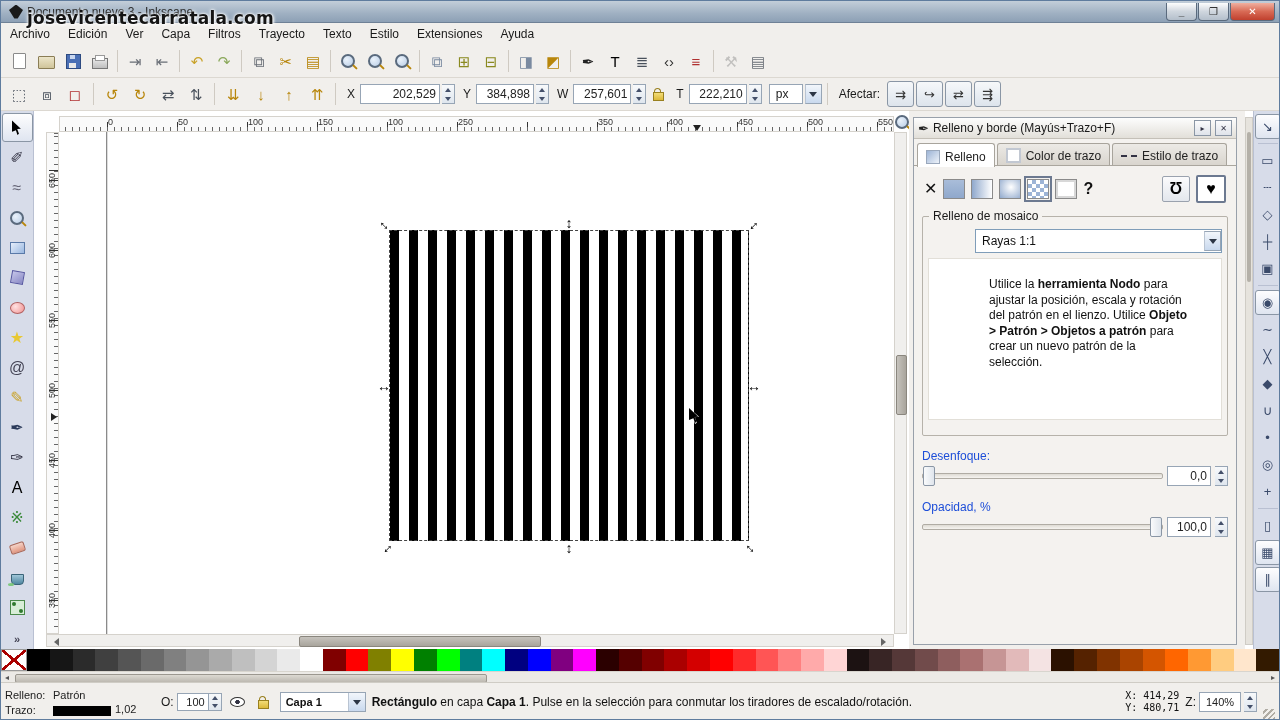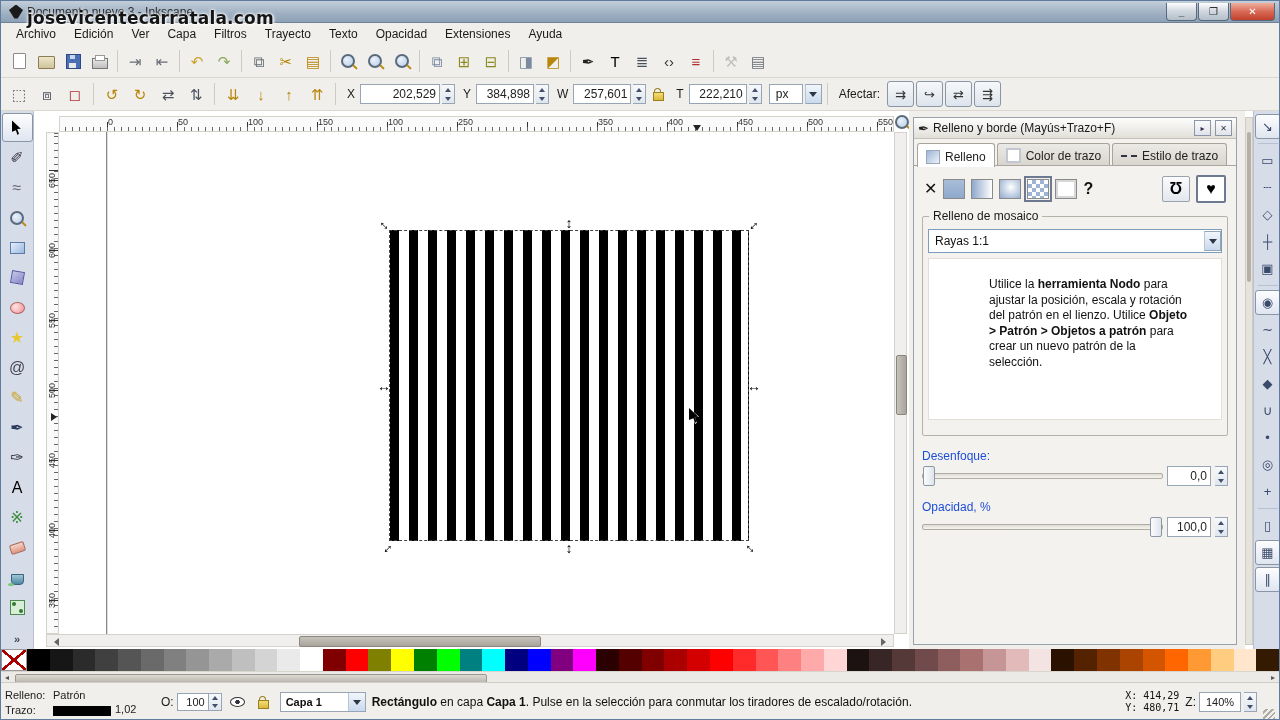--- a/index.html
+++ b/index.html
@@ -15,21 +15,21 @@
   #winbtns{margin-left:auto;display:flex;gap:1px;}
   .winbtn{width:29px;height:17px;border:1px solid #5a6a7d;border-top:none;border-radius:0 0 4px 4px;
     background:linear-gradient(#fdfdfd,#cfd6de 50%,#b4bfcb);display:flex;align-items:center;justify-content:center;
     font-size:10px;color:#333;font-weight:bold;}
   .winbtn.close{background:linear-gradient(#f0b0a0,#d86a55 50%,#c0402e);color:#fff;width:43px;}
   #watermark{position:absolute;left:26px;top:7px;z-index:50;font-family:"DejaVu Sans",sans-serif;
     font-size:17px;font-weight:bold;color:#141414;letter-spacing:0.2px;pointer-events:none;
     text-shadow:0 0 2px #fff,0 0 4px #fff,1px 1px 3px #fff;}
   
   #menubar{position:absolute;left:0;top:22px;right:0;height:22px;background:#f1efec;
-    border-bottom:1px solid #dcd8d1;display:flex;align-items:center;padding-left:6px;}
+    border-bottom:1px solid #dcd8d1;display:flex;align-items:center;}
   .menu-item{padding:2px 9px;color:#1a1a1a;}
   
   .toolbar{position:absolute;left:0;right:0;background:#f1efec;display:flex;align-items:center;
     padding:0 5px;border-bottom:1px solid #dcd8d1;box-sizing:border-box;}
   #toolbar-main{top:44px;height:33px;gap:1px;}
   #toolbar-options{top:77px;height:33px;gap:2px;}
   .tbtn{width:26px;height:26px;display:flex;align-items:center;justify-content:center;border-radius:3px;flex:0 0 auto;}
   .tbtn.disabled{opacity:.45;}
   .sep{width:1px;height:22px;background:#cfcac2;margin:0 3px;flex:0 0 auto;}
   .glyph{font-size:15px;color:#49515c;line-height:1;}
@@ -139,21 +139,21 @@
       linear-gradient(45deg,#9db4d6 25%,#fff 25%,#fff 75%,#9db4d6 75%);background-size:8px 8px;background-position:0 0,4px 4px;
       outline:2px solid #6c7990;outline-offset:1px;}
   .fb-swatch{background:#fff;box-shadow:inset 0 0 0 2px #d8d8d8;}
   .fillglyph{font-size:16px;font-weight:bold;color:#111;line-height:1;}
   #fillrow .spacerflex{flex:1;}
   .rulebtn{width:26px;height:24px;border:1px solid #9aa2ae;border-radius:2px;background:linear-gradient(#fbfbfc,#e3e7ed);
     display:flex;align-items:center;justify-content:center;font-size:16px;font-weight:bold;color:#000;}
   .rulebtn.active{background:#fff;border:2px solid #6c7990;}
   #groupbox{margin:6px 8px 0;border:1px solid #b6b2aa;border-radius:2px;position:relative;padding:12px 5px 6px;height:200px;}
   #group-title{position:absolute;top:-8px;left:6px;background:#f4f2ef;padding:0 4px;font-size:12px;color:#1a1a1a;}
-  #pattern-combo{height:22px;border:1px solid #7f9db9;background:#fff;display:flex;align-items:center;margin-bottom:5px;}
+  #pattern-combo{height:22px;border:1px solid #7f9db9;background:#fff;display:flex;align-items:center;margin-bottom:5px;margin-left:47px;}
   #pattern-combo .val{flex:1;padding-left:6px;font-size:12px;color:#111;}
   #help-box{background:#fff;border:1px solid #e2dfd8;height:162px;box-sizing:border-box;padding:18px 18px 0 60px;}
   #help-box p{margin:0;font-size:12px;line-height:15.5px;color:#111;width:200px;}
   .bold{font-weight:bold;}
   .slider-label{margin:13px 8px 0;font-size:12px;color:#1d4ed8;}
   .slider-row{display:flex;align-items:center;margin:2px 8px 0;gap:4px;height:22px;}
   .slider-track{flex:1;height:4px;border:1px solid #b0aca4;border-radius:2px;background:linear-gradient(#dedbd4,#f6f4f0);position:relative;}
   .slider-thumb{position:absolute;top:-8px;width:10px;height:18px;border:1px solid #8a96a5;border-radius:2px;
     background:linear-gradient(90deg,#fafbfc,#dfe5ec);}
   .slider-row .field{width:44px;}
@@ -209,21 +209,21 @@
 <div id="watermark">josevicentecarratala.com</div>
 
 <div id="menubar">
     <span class="menu-item">Archivo</span>
     <span class="menu-item">Edición</span>
     <span class="menu-item">Ver</span>
     <span class="menu-item">Capa</span>
     <span class="menu-item">Filtros</span>
     <span class="menu-item">Trayecto</span>
     <span class="menu-item">Texto</span>
-    <span class="menu-item">Opacidad</span>
+    <span class="menu-item">Estilo</span>
     <span class="menu-item">Extensiones</span>
     <span class="menu-item">Ayuda</span>
   </div>
 
 <div id="toolbar-main" class="toolbar">
     <span class="tbtn">
       <span class="cicon icon-page"></span>
     </span>
     <span class="tbtn">
       <span class="cicon icon-folder"></span>

